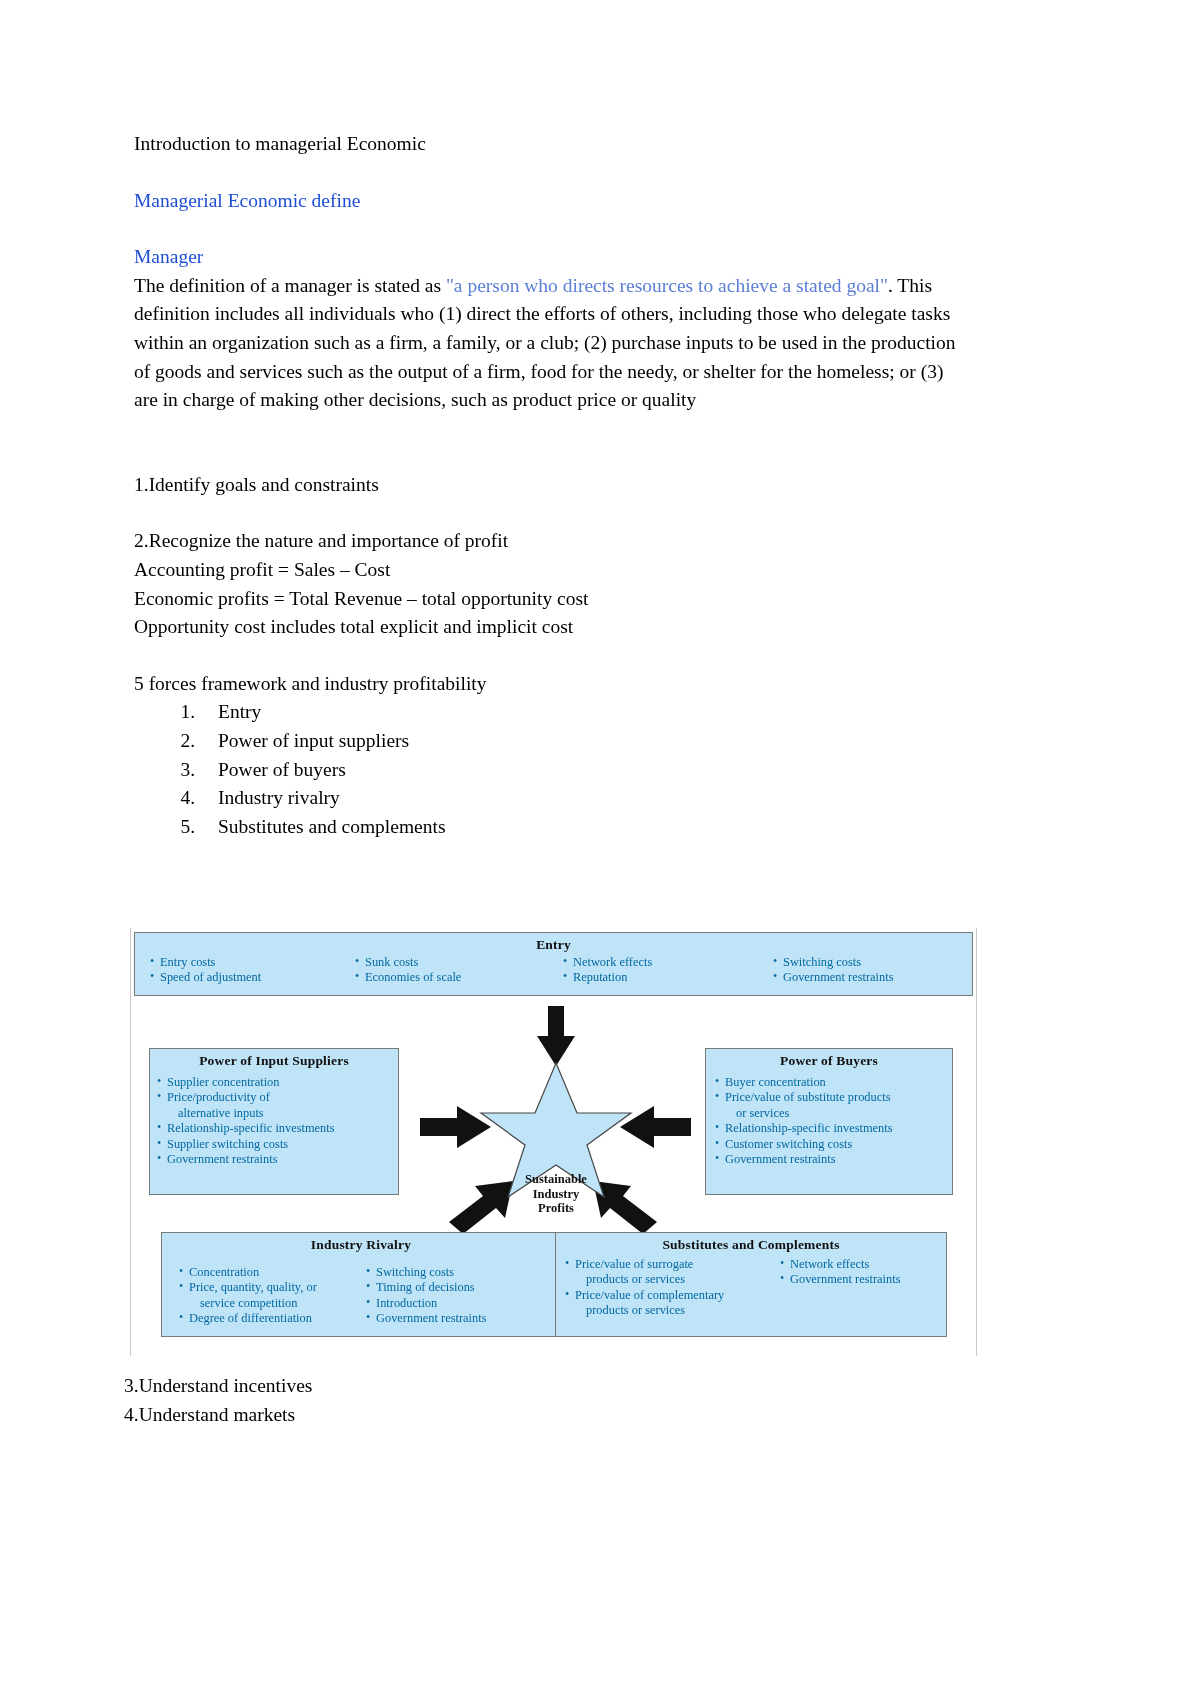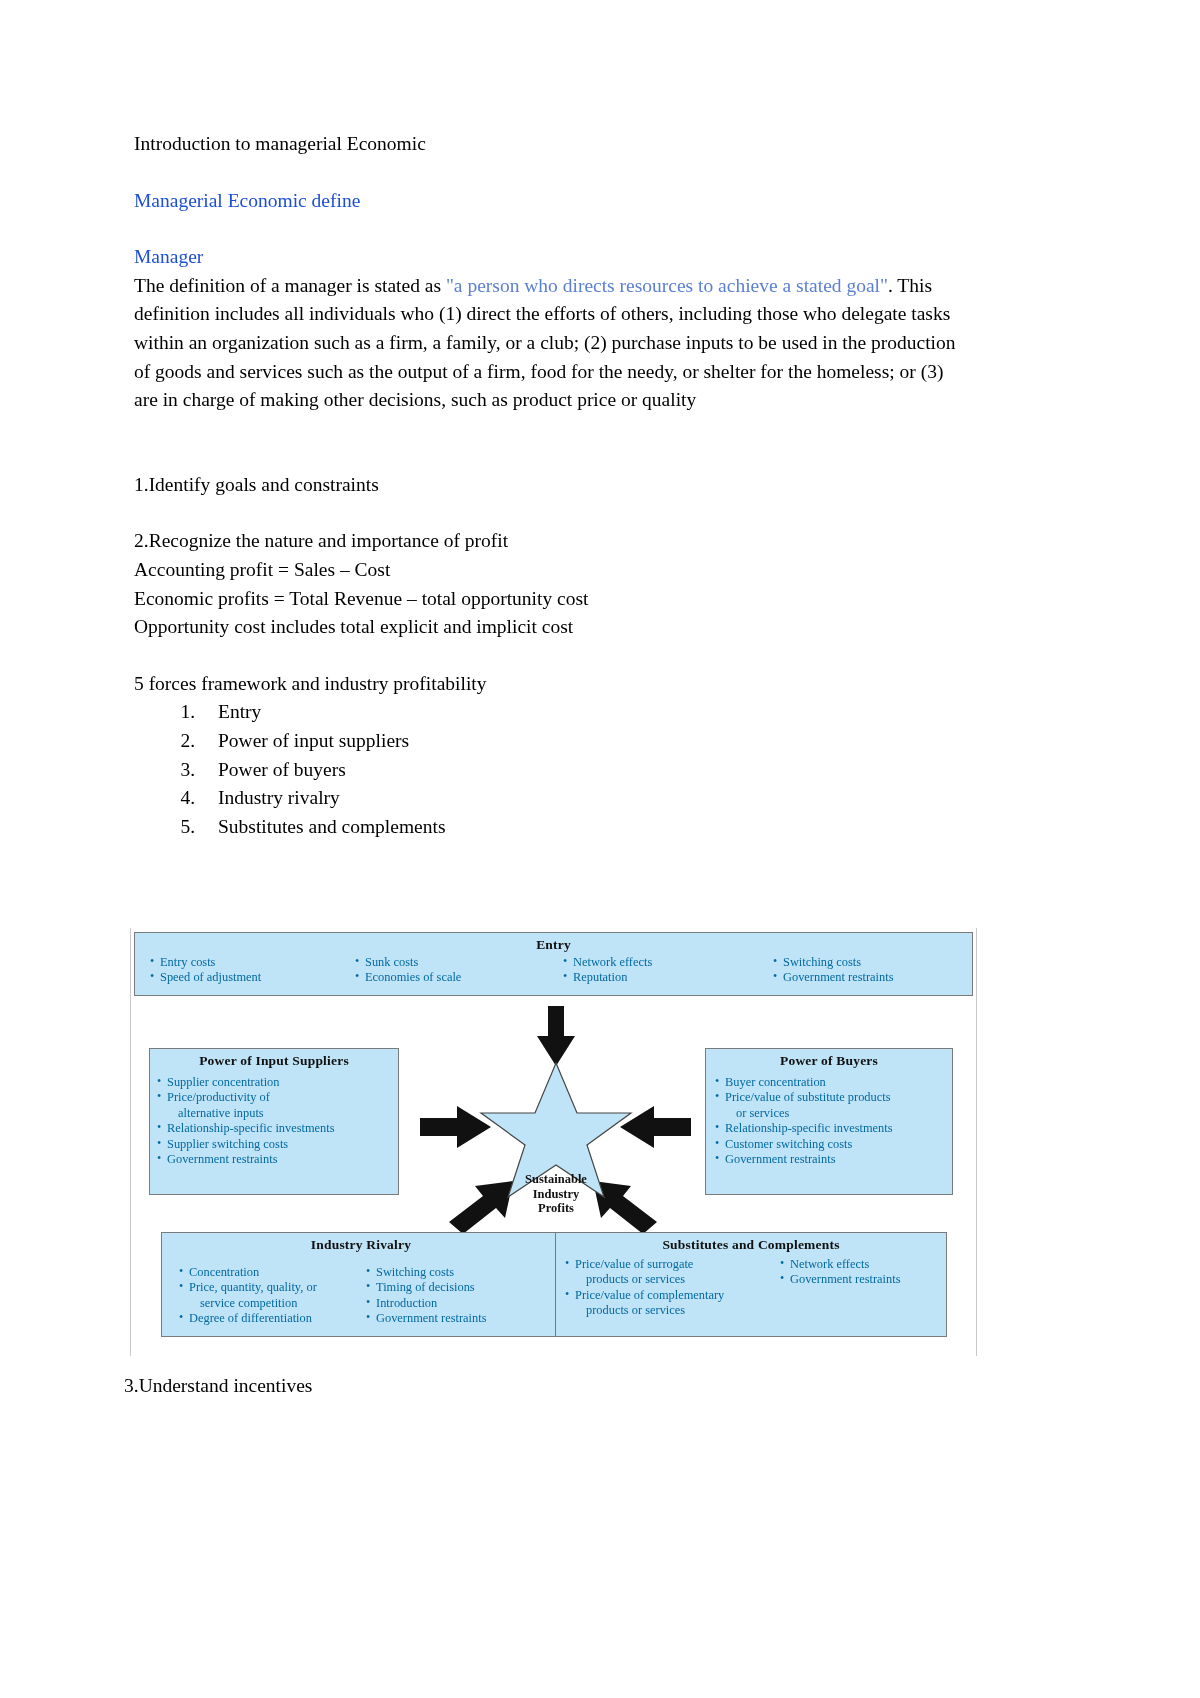--- a/index.html
+++ b/index.html
@@ -267,15 +267,16 @@
             </ul>
           </div>
         </div>
       </div>
 
     </div>
   </div>
 
   <div class="bottom">
     <p class="para">3.Understand incentives</p>
+    <p class="para">4.Understand markets</p>
   </div>
 
 </div>
 
 </body></html>

